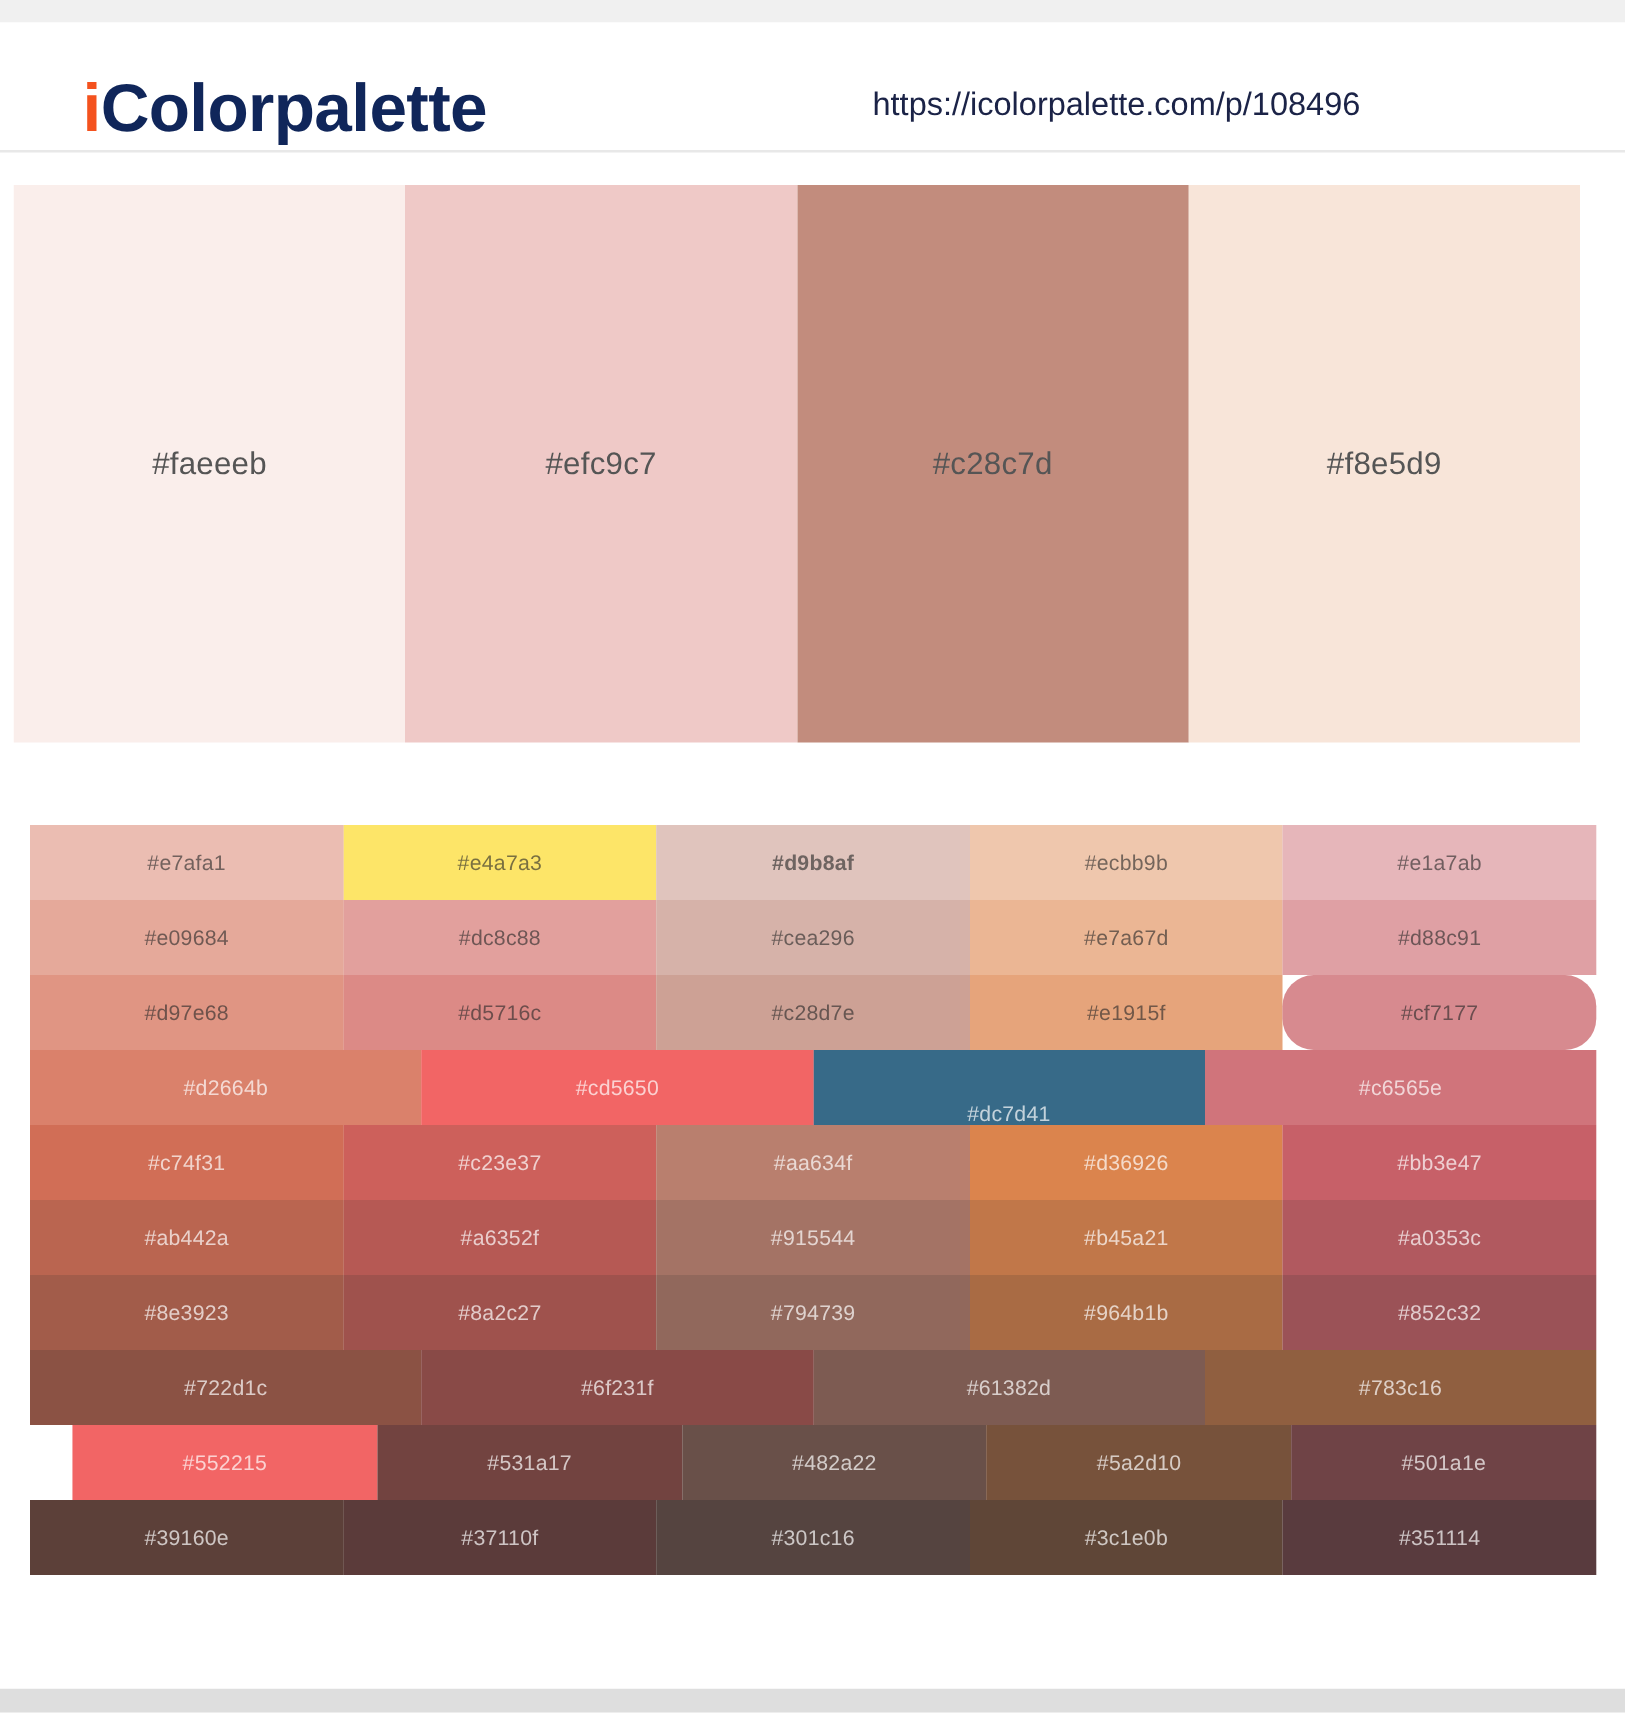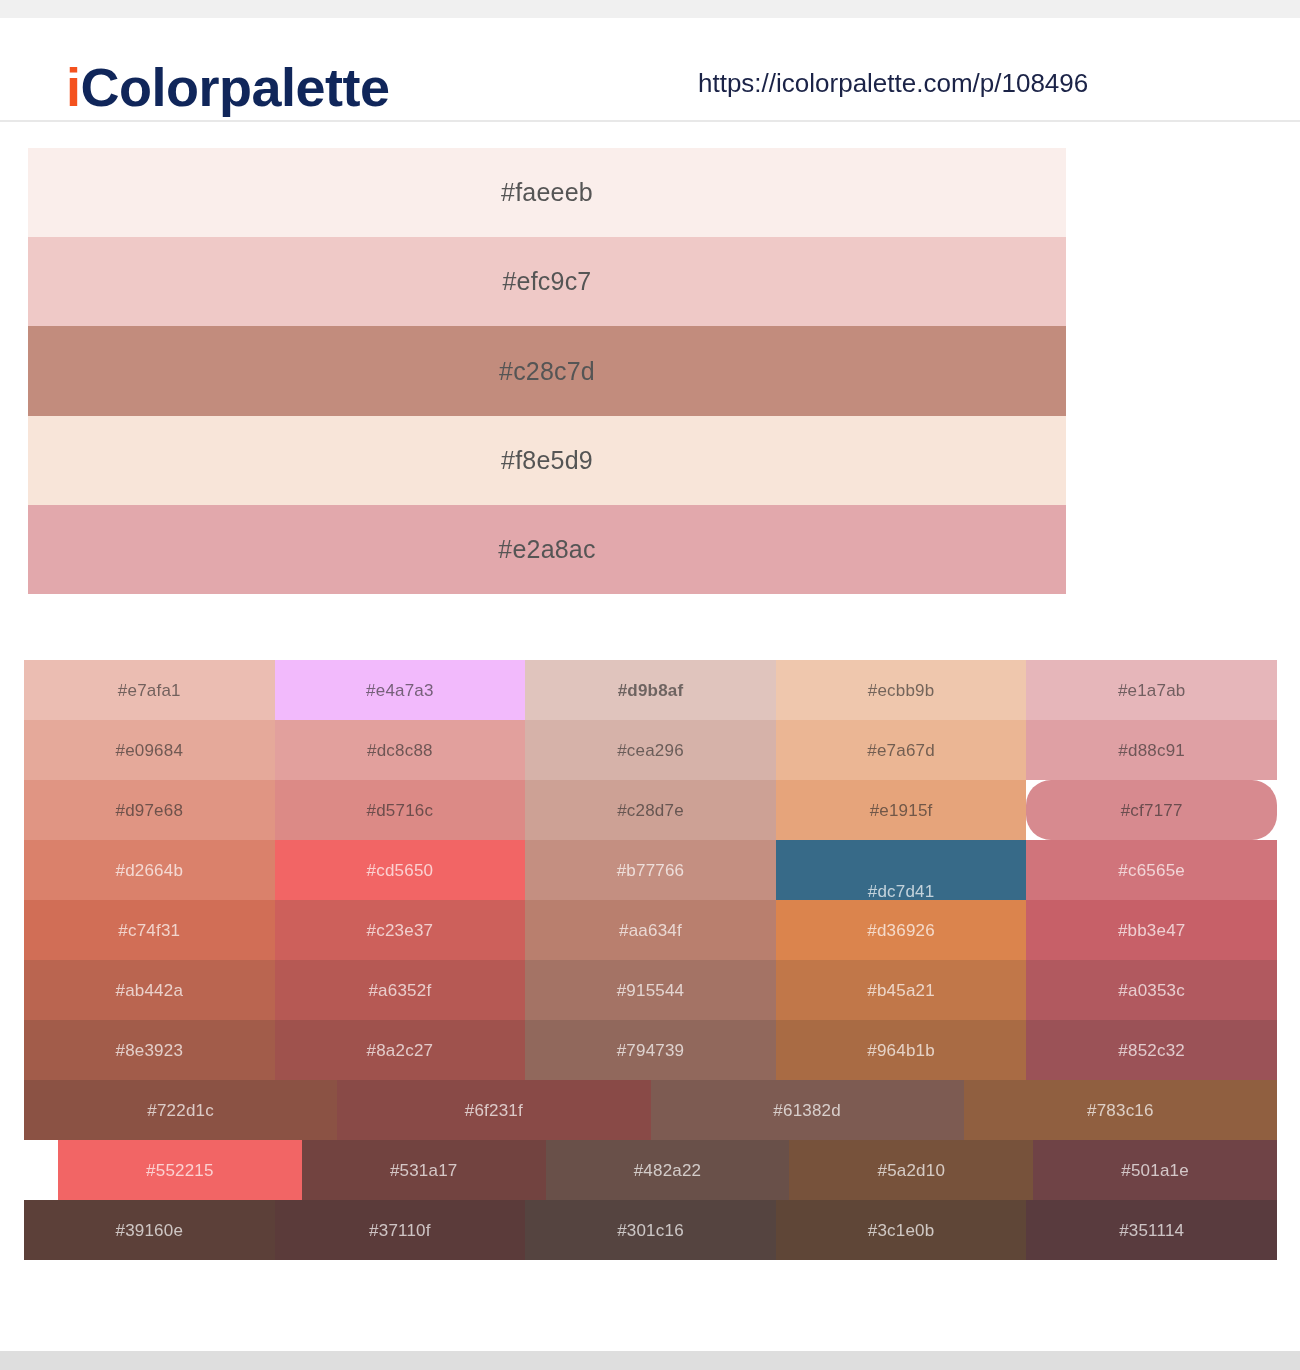--- a/index.html
+++ b/index.html
@@ -55,26 +55,25 @@
     font-size: 26px;
     color: #1b2347;
     line-height: 1;
     white-space: nowrap;
     text-decoration: none;
   }
 
   
   .palette-strip {
     position: absolute;
-    left: 28px;
+    left: 11px;
     top: 148px;
-    width: 1038px;
+    width: 1253px;
     height: 446px;
     display: flex;
-    flex-direction: column;
   }
   .palette-swatch {
     flex: 1 1 0;
     position: relative;
     display: flex;
     align-items: center;
     justify-content: center;
   }
   .palette-swatch .swatch-label {
     font-size: 25px;
@@ -150,32 +149,29 @@
     </div>
     <div class="palette-swatch" style="background: rgb(239, 201, 199);">
       <span class="swatch-label">#efc9c7</span>
     </div>
     <div class="palette-swatch" style="background: rgb(194, 140, 125);">
       <span class="swatch-label">#c28c7d</span>
     </div>
     <div class="palette-swatch" style="background: rgb(248, 229, 217);">
       <span class="swatch-label">#f8e5d9</span>
     </div>
-    <div class="palette-swatch" style="background: rgb(226, 168, 172);">
-      <span class="swatch-label">#e2a8ac</span>
-    </div>
   </div>
 
 <div class="shades-grid">
     <div class="shade-row light">
       <div class="shade-cell" style="background: rgb(231, 175, 161);">
         <span class="shade-overlay"></span>
         <span class="shade-label">#e7afa1</span>
       </div>
-      <div class="shade-cell" style="background: #f0abfc;">
+      <div class="shade-cell" style="background: #fde047;">
         <span class="shade-overlay"></span>
         <span class="shade-label">#e4a7a3</span>
       </div>
       <div class="shade-cell" style="background: rgb(217, 184, 175); font-weight: bold;">
         <span class="shade-overlay"></span>
         <span class="shade-label">#d9b8af</span>
       </div>
       <div class="shade-cell" style="background: rgb(236, 187, 155);">
         <span class="shade-overlay"></span>
         <span class="shade-label">#ecbb9b</span>
@@ -231,24 +227,20 @@
     </div>
     <div class="shade-row">
       <div class="shade-cell" style="background: rgb(210, 102, 75);">
         <span class="shade-overlay"></span>
         <span class="shade-label">#d2664b</span>
       </div>
       <div class="shade-cell" style="background: #ef4444;">
         <span class="shade-overlay"></span>
         <span class="shade-label">#cd5650</span>
       </div>
-      <div class="shade-cell" style="background: rgb(183, 119, 102);">
-        <span class="shade-overlay"></span>
-        <span class="shade-label">#b77766</span>
-      </div>
       <div class="shade-cell" style="background: #0c4a6e; align-items: flex-end;">
         <span class="shade-overlay"></span>
         <span class="shade-label">#dc7d41</span>
       </div>
       <div class="shade-cell" style="background: rgb(198, 86, 94);">
         <span class="shade-overlay"></span>
         <span class="shade-label">#c6565e</span>
       </div>
     </div>
     <div class="shade-row">

